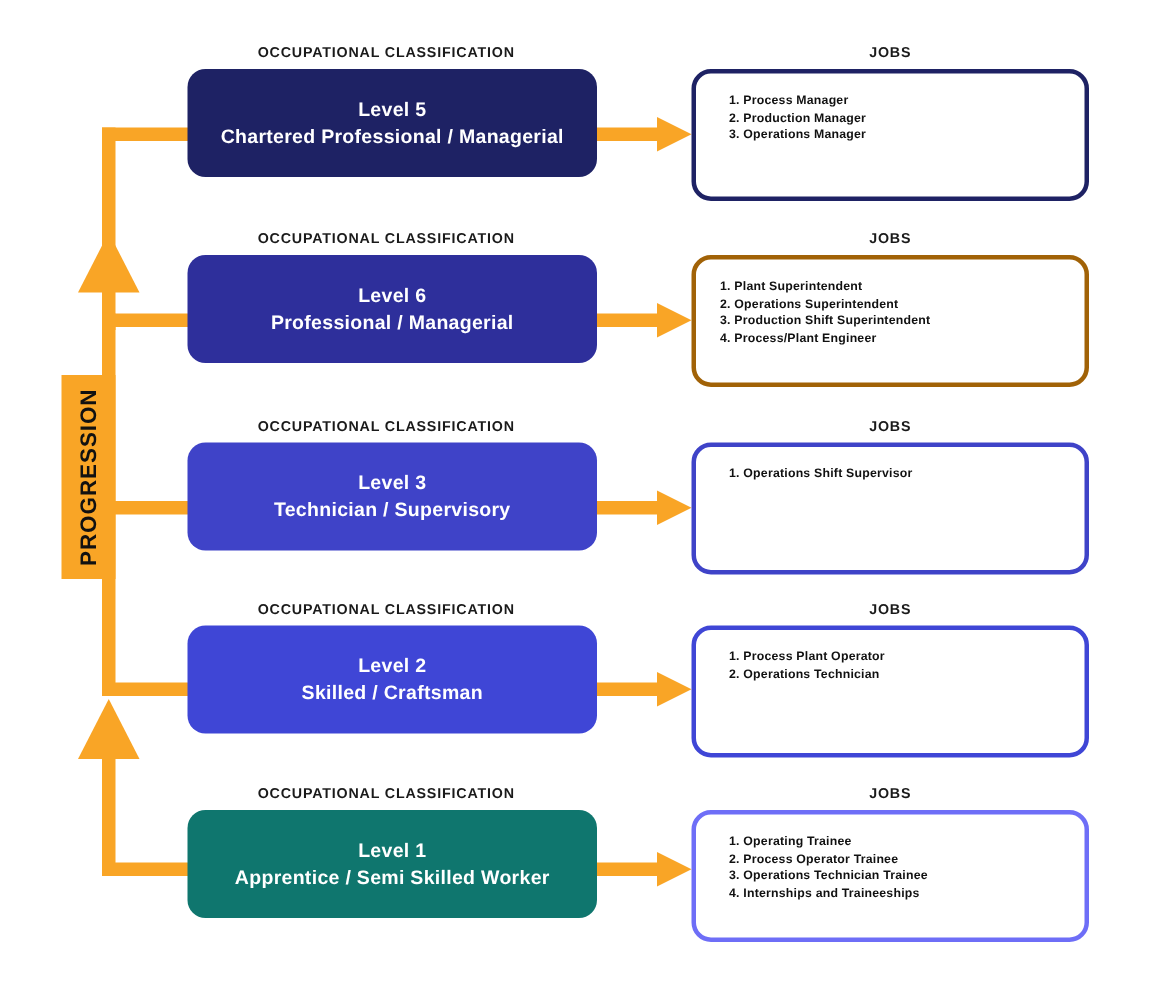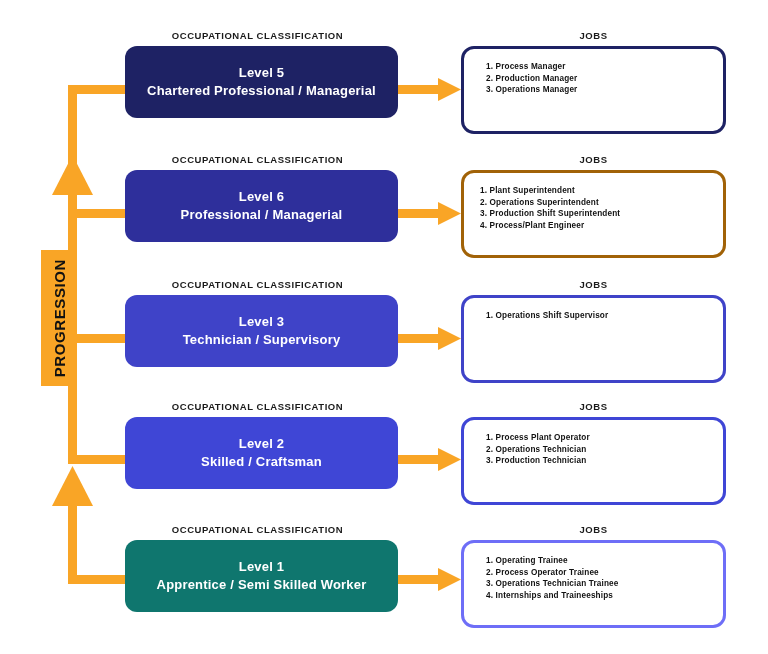--- a/index.html
+++ b/index.html
@@ -248,21 +248,20 @@
 
     <div class="level-box" style="background:#3f46d6;">
       <div class="level-num">Level 2</div>
       <div class="level-title">Skilled / Craftsman</div>
     </div>
 
     <div class="jobs-box" style="border:3px solid #3f46d6;">
       <ul class="jobs-list">
         <li>1. Process Plant Operator</li>
         <li>2. Operations Technician</li>
-        <li>3. Production Technician</li>
       </ul>
     </div>
   </div>
 
   <div class="row" style="top:524px;">
     <div class="col-head head-class">OCCUPATIONAL CLASSIFICATION</div>
     <div class="col-head head-jobs">JOBS</div>
 
     <div class="level-box" style="background:#0f766e;">
       <div class="level-num">Level 1</div>

